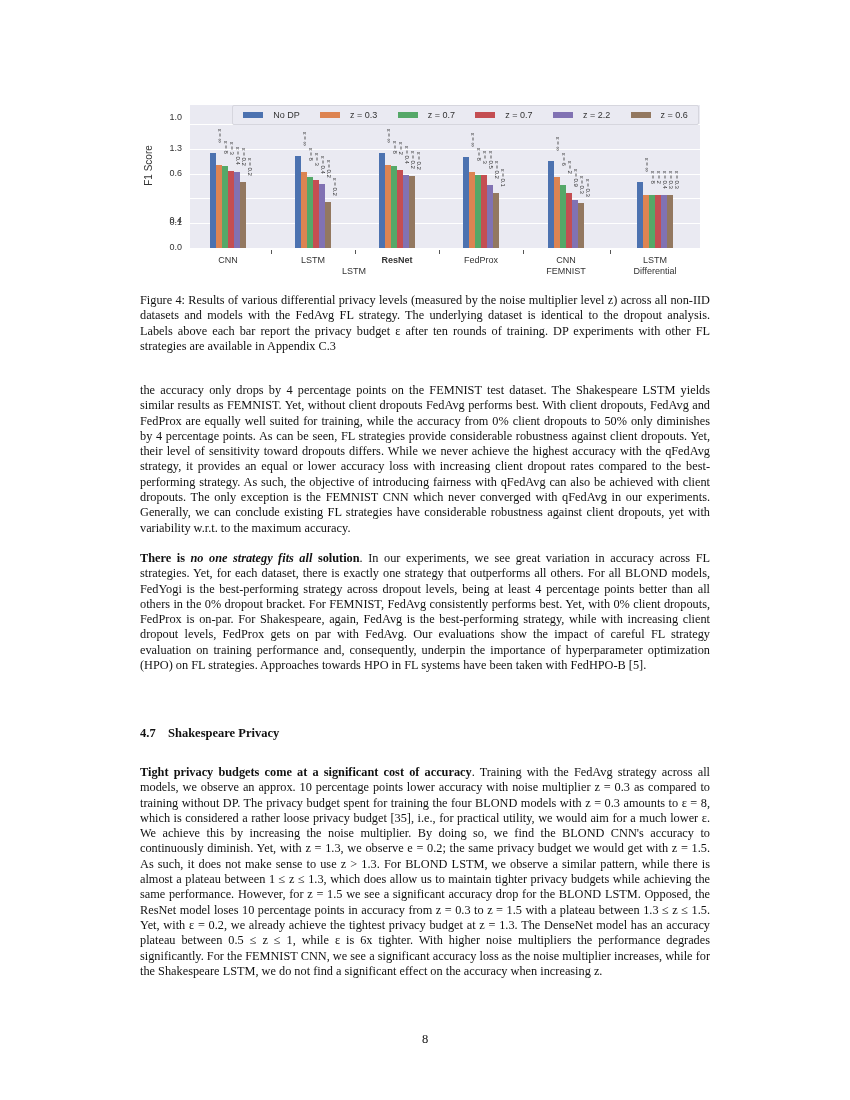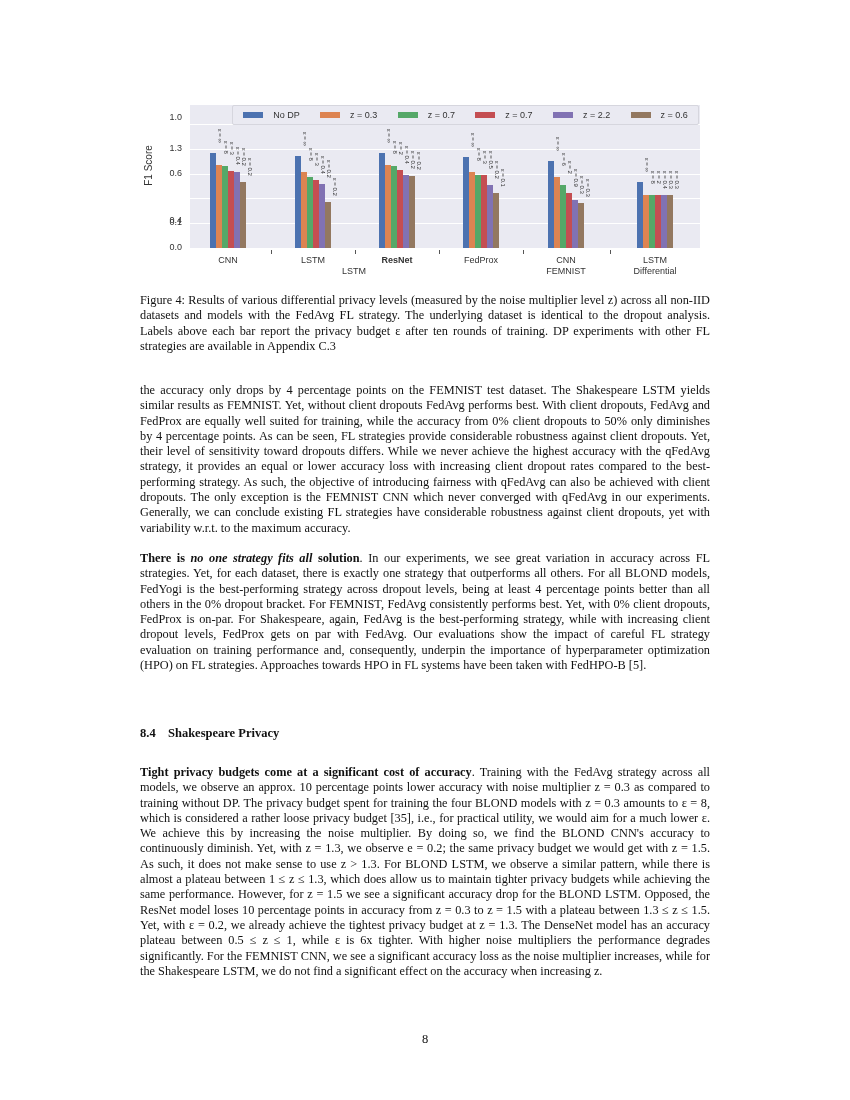--- a/index.html
+++ b/index.html
@@ -169,17 +169,17 @@
       <div class="sep" style="left: 470px;"></div>
     </div>
 </div>
 
 <div class="caption">Figure 4: Results of various differential privacy levels (measured by the noise multiplier level z) across all non-IID datasets and models with the FedAvg FL strategy. The underlying dataset is identical to the dropout analysis. Labels above each bar report the privacy budget ε after ten rounds of training. DP experiments with other FL strategies are available in Appendix C.3</div>
 
 <p class="para" style="top:383px;">the accuracy only drops by 4 percentage points on the FEMNIST test dataset. The Shakespeare LSTM yields similar results as FEMNIST. Yet, without client dropouts FedAvg performs best. With client dropouts, FedAvg and FedProx are equally well suited for training, while the accuracy from 0% client dropouts to 50% only diminishes by 4 percentage points. As can be seen, FL strategies provide considerable robustness against client dropouts. Yet, their level of sensitivity toward dropouts differs. While we never achieve the highest accuracy with the qFedAvg strategy, it provides an equal or lower accuracy loss with increasing client dropout rates compared to the best-performing strategy. As such, the objective of introducing fairness with qFedAvg can also be achieved with client dropouts. The only exception is the FEMNIST CNN which never converged with qFedAvg in our experiments. Generally, we can conclude existing FL strategies have considerable robustness against client dropouts, yet with variability w.r.t. to the maximum accuracy.</p>
 
 <p class="para" style="top:551px;"><b>There is </b><b><i>no one strategy fits all</i></b><b> solution</b><span>. In our experiments, we see great variation in accuracy across FL strategies. Yet, for each dataset, there is exactly one strategy that outperforms all others. For all BLOND models, FedYogi is the best-performing strategy across dropout levels, being at least 4 percentage points better than all others in the 0% dropout bracket. For FEMNIST, FedAvg consistently performs best. Yet, with 0% client dropouts, FedProx is on-par. For Shakespeare, again, FedAvg is the best-performing strategy, while with increasing client dropout levels, FedProx gets on par with FedAvg. Our evaluations show the impact of careful FL strategy evaluation on training performance and, consequently, underpin the importance of hyperparameter optimization (HPO) on FL strategies. Approaches towards HPO in FL systems have been taken with FedHPO-B [5].</span></p>
 
-<div class="heading"><span class="num">8.4</span><span>Shakespeare Privacy</span></div>
+<div class="heading"><span class="num">4.7</span><span>Shakespeare Privacy</span></div>
 
 <p class="para" style="top:765px;"><b>Tight privacy budgets come at a significant cost of accuracy</b><span>. Training with the FedAvg strategy across all models, we observe an approx. 10 percentage points lower accuracy with noise multiplier z = 0.3 as compared to training without DP. The privacy budget spent for training the four BLOND models with z = 0.3 amounts to ε = 8, which is considered a rather loose privacy budget [35], i.e., for practical utility, we would aim for a much lower ε. We achieve this by increasing the noise multiplier. By doing so, we find the BLOND CNN's accuracy to continuously diminish. Yet, with z = 1.3, we observe e = 0.2; the same privacy budget we would get with z = 1.5. As such, it does not make sense to use z &gt; 1.3. For BLOND LSTM, we observe a similar pattern, while there is almost a plateau between 1 ≤ z ≤ 1.3, which does allow us to maintain tighter privacy budgets while achieving the same performance. However, for z = 1.5 we see a significant accuracy drop for the BLOND LSTM. Opposed, the ResNet model loses 10 percentage points in accuracy from z = 0.3 to z = 1.5 with a plateau between 1.3 ≤ z ≤ 1.5. Yet, with ε = 0.2, we already achieve the tightest privacy budget at z = 1.3. The DenseNet model has an accuracy plateau between 0.5 ≤ z ≤ 1, while ε is 6x tighter. With higher noise multipliers the performance degrades significantly. For the FEMNIST CNN, we see a significant accuracy loss as the noise multiplier increases, while for the Shakespeare LSTM, we do not find a significant effect on the accuracy when increasing z.</span></p>
 
 <div class="pagenum">8</div>
 
 </body></html>

